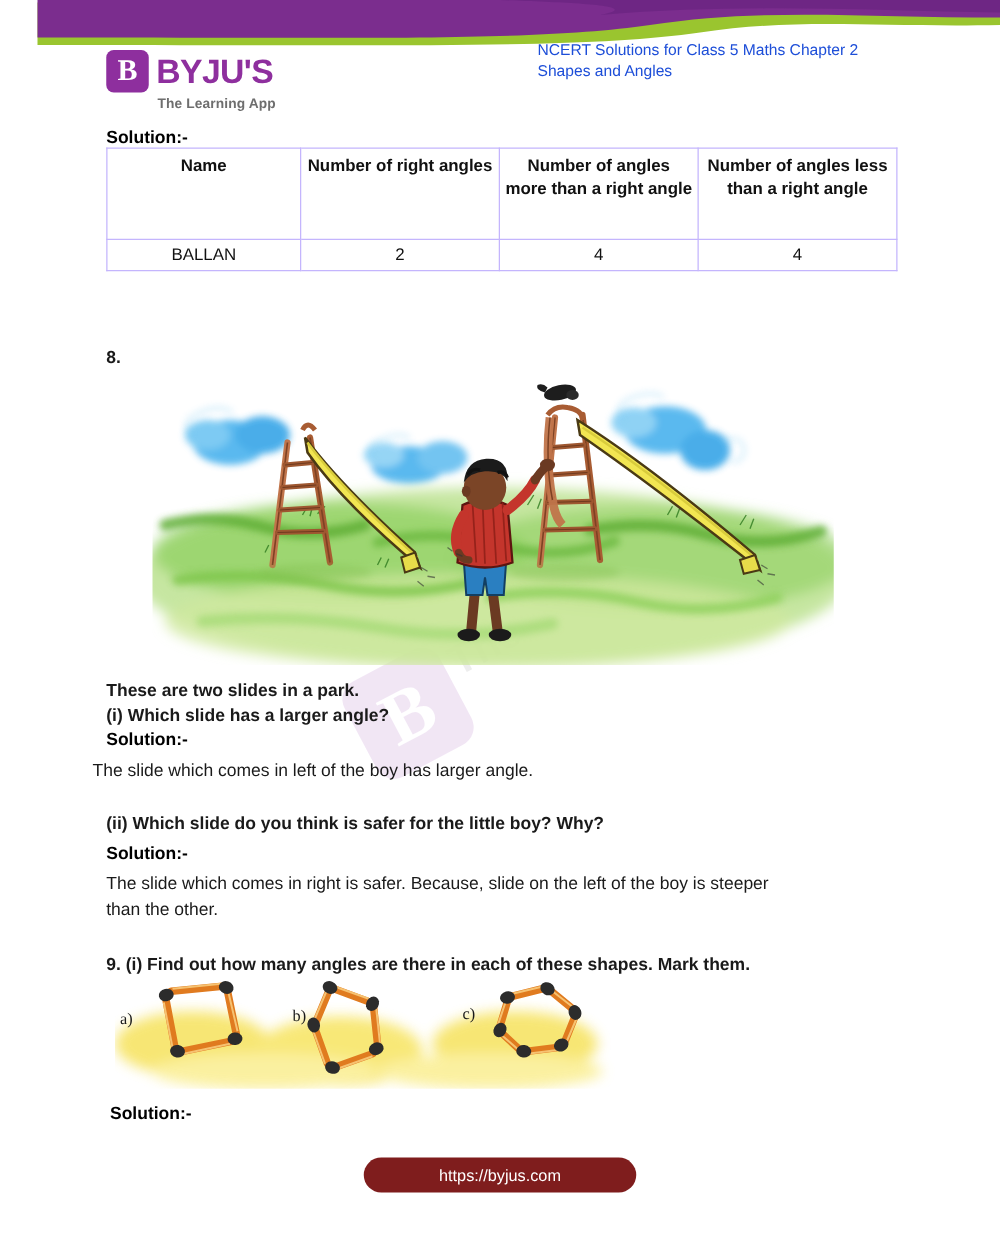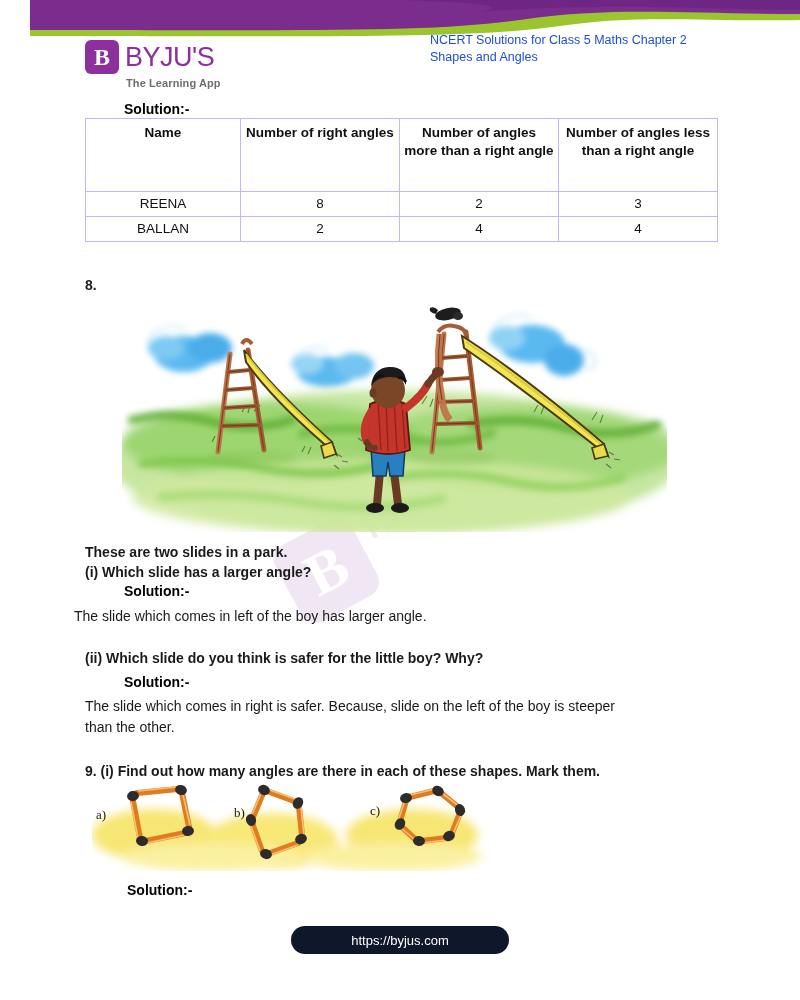--- a/index.html
+++ b/index.html
@@ -37,21 +37,21 @@
   }
   .logo-mark span {
     color: #ffffff;
     font-size: 24px;
     font-weight: bold;
     font-family: "Liberation Serif", serif;
     line-height: 1;
   }
   .logo-word {
     font-size: 27px;
-    font-weight: normal;
+    font-weight: bold;
     letter-spacing: -0.5px;
     color: #8e2f9e;
     line-height: 1;
   }
   .logo-tag {
     margin-top: 3px;
     margin-left: 41px;
     font-size: 11px;
     font-weight: bold;
     color: #6e6e6e;
@@ -87,21 +87,21 @@
     color: #ffffff; font-size: 60px; font-weight: bold;
     font-family: "Liberation Serif", serif; line-height: 1;
   }
   .wm-text {
     position: absolute; left: 92px; top: 6px;
     font-size: 34px; font-weight: bold; color: #9a9a9a;
   }
 
   .sol-label {
     position: absolute;
-    font-size: 14px; font-weight: bold; color: #000; margin-left: 39px;
+    font-size: 14px; font-weight: bold; color: #000;
   }
   .para {
     position: absolute;
     font-size: 14px; line-height: 21px; color: #1a1a1a;
   }
   .para.bold { font-weight: bold; }
 
   
   table.angles {
     position: absolute;
@@ -147,21 +147,21 @@
     left: 92px; top: 783px;
     width: 400px; height: 88px;
   }
   .illus-park svg, .illus-shapes svg { display: block; }
 
   
   .footer-pill {
     position: absolute;
     left: 291px; top: 926px;
     width: 218px; height: 28px;
-    background: #0f172a;
+    background: #7f1d1d;
     border-radius: 14px;
     display: flex; align-items: center; justify-content: center;
   }
   .footer-pill a, .footer-pill span {
     color: #ffffff;
     font-size: 13px;
     text-decoration: none;
   }
 </style>
 </head>
@@ -209,26 +209,20 @@
   <thead>
     <tr>
       <th>Name</th>
       <th>Number of right angles</th>
       <th>Number of angles more than a right angle</th>
       <th>Number of angles less than a right angle</th>
     </tr>
   </thead>
   <tbody>
     <tr>
-      <td>REENA</td>
-      <td>8</td>
-      <td>2</td>
-      <td>3</td>
-    </tr>
-    <tr>
       <td>BALLAN</td>
       <td>2</td>
       <td>4</td>
       <td>4</td>
     </tr>
   </tbody>
 </table>
 
 <div class="para bold" style="left:85px; top:275px;">8.</div>
 

